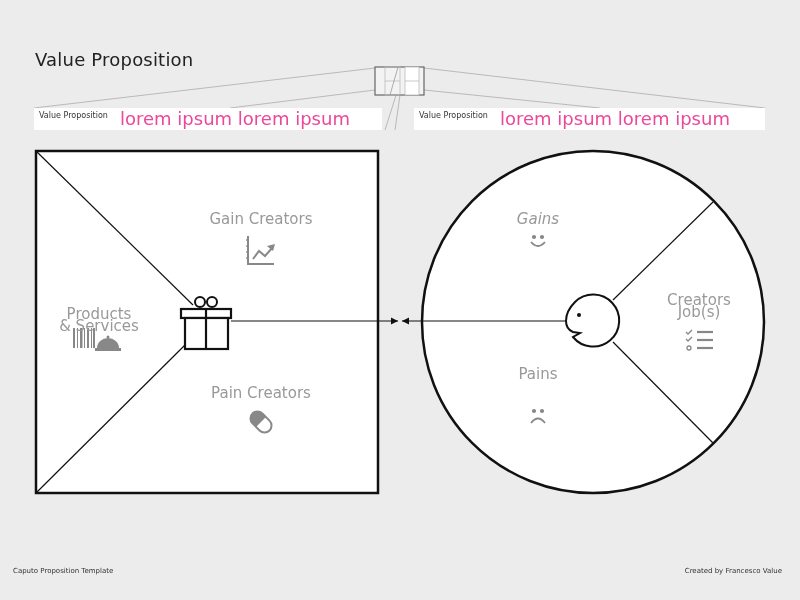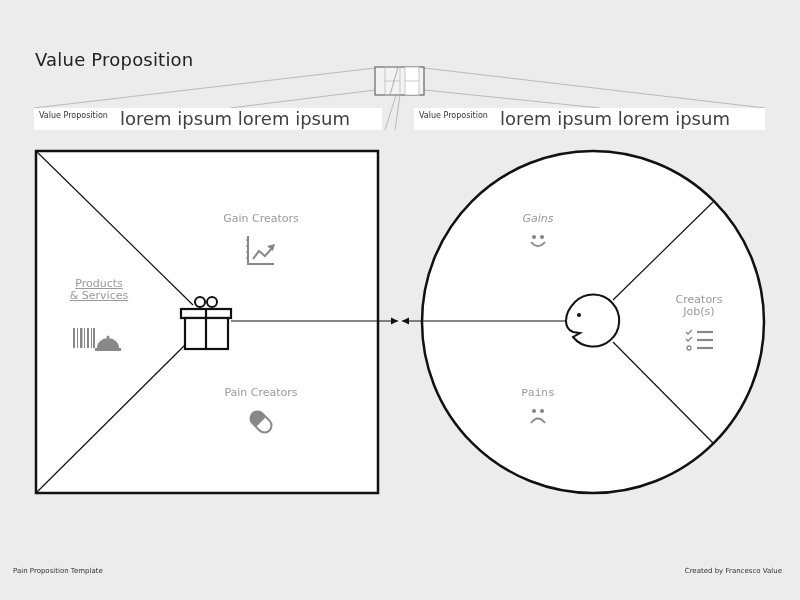--- a/index.html
+++ b/index.html
@@ -13,28 +13,28 @@
     position: absolute; left: 35px; top: 49px;
     font-size: 18px; color: #222; letter-spacing: 0.2px;
   }
   .header-bar {
     position: absolute; top: 108px; height: 22px; background: #fff;
   }
   .header-bar .small-label {
     position: absolute; left: 5px; top: 3px; font-size: 8px; color: #333;
   }
   .header-bar .big-value {
-    position: absolute; left: 86px; top: 0px; font-size: 18px; color: #404040;
+    position: absolute; left: 86px; top: 0px; font-size: 18px; color: #ec4899;
     white-space: nowrap;
   }
   #hb-left { left: 34px; width: 348px; }
   #hb-right { left: 414px; width: 351px; }
   svg.canvas { position: absolute; left: 0; top: 0; }
   .label {
-    position: absolute; font-size: 11px; color: #999; text-align: center;
+    position: absolute; font-size: 15px; color: #999; text-align: center;
     line-height: 12px;
   }
   .footer {
     position: absolute; top: 567px; font-size: 7px; color: #333;
   }
 </style>
 </head>
 <body>
 
 <div class="title">Value Proposition</div>
@@ -141,23 +141,23 @@
 <div class="header-bar" id="hb-left">
   <span class="small-label">Value Proposition</span>
   <span class="big-value">lorem ipsum lorem ipsum</span>
 </div>
 <div class="header-bar" id="hb-right">
   <span class="small-label">Value Proposition</span>
   <span class="big-value">lorem ipsum lorem ipsum</span>
 </div>
 
 <div class="label" style="left:201px; top:213px; width:120px;">Gain Creators</div>
-<div class="label" style="left:59px; top:278px; width:80px; white-space:pre-line;text-decoration:underline;">Products
+<div class="label" style="left:59px; top:308px; width:80px; white-space:pre-line;">Products
 &amp; Services</div>
 <div class="label" style="left:201px; top:387px; width:120px;">Pain Creators</div>
 
 <div class="label" style="left:498px; top:213px; width:80px;font-style:italic;">Gains</div>
 <div class="label" style="left:659px; top:294px; width:80px; white-space:pre-line;">Creators
 Job(s)</div>
-<div class="label" style="left:498px; top:387px; width:80px;font-family:Liberation Mono, monospace;">Pains</div>
+<div class="label" style="left:498px; top:368px; width:80px;">Pains</div>
 
-<div class="footer" style="left:13px;">Pain Proposition Template</div>
+<div class="footer" style="left:13px;">Caputo Proposition Template</div>
 <div class="footer" style="right:18px;">Created by Francesco Value</div>
 
 </body></html>

